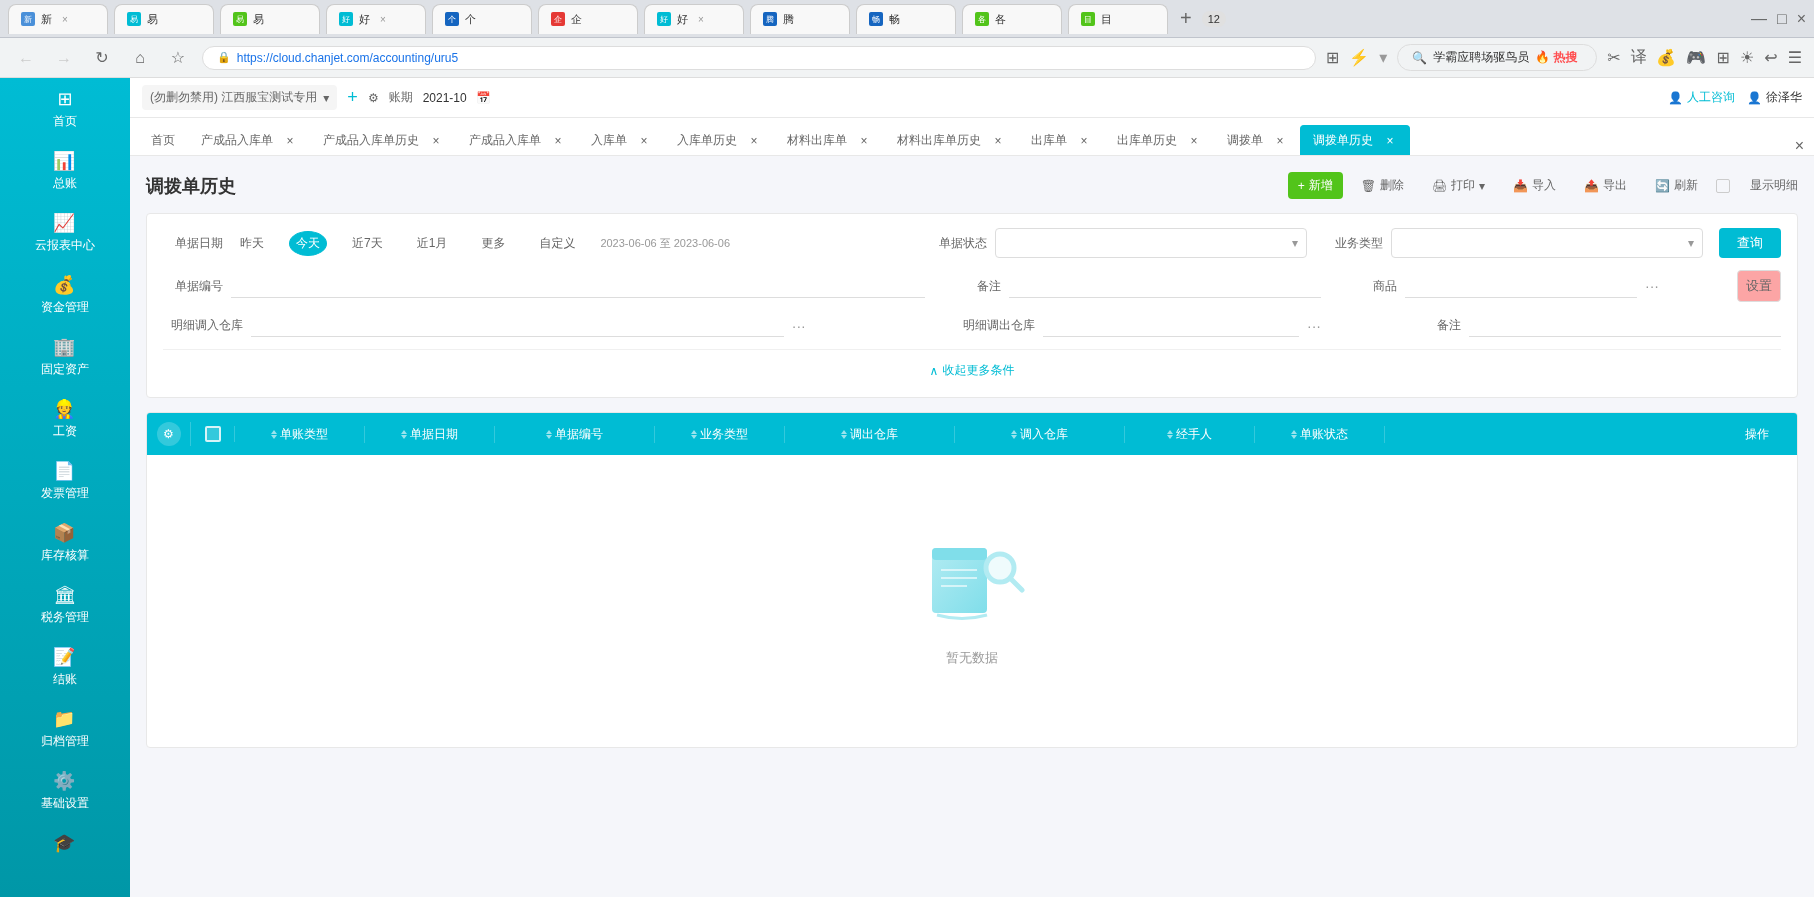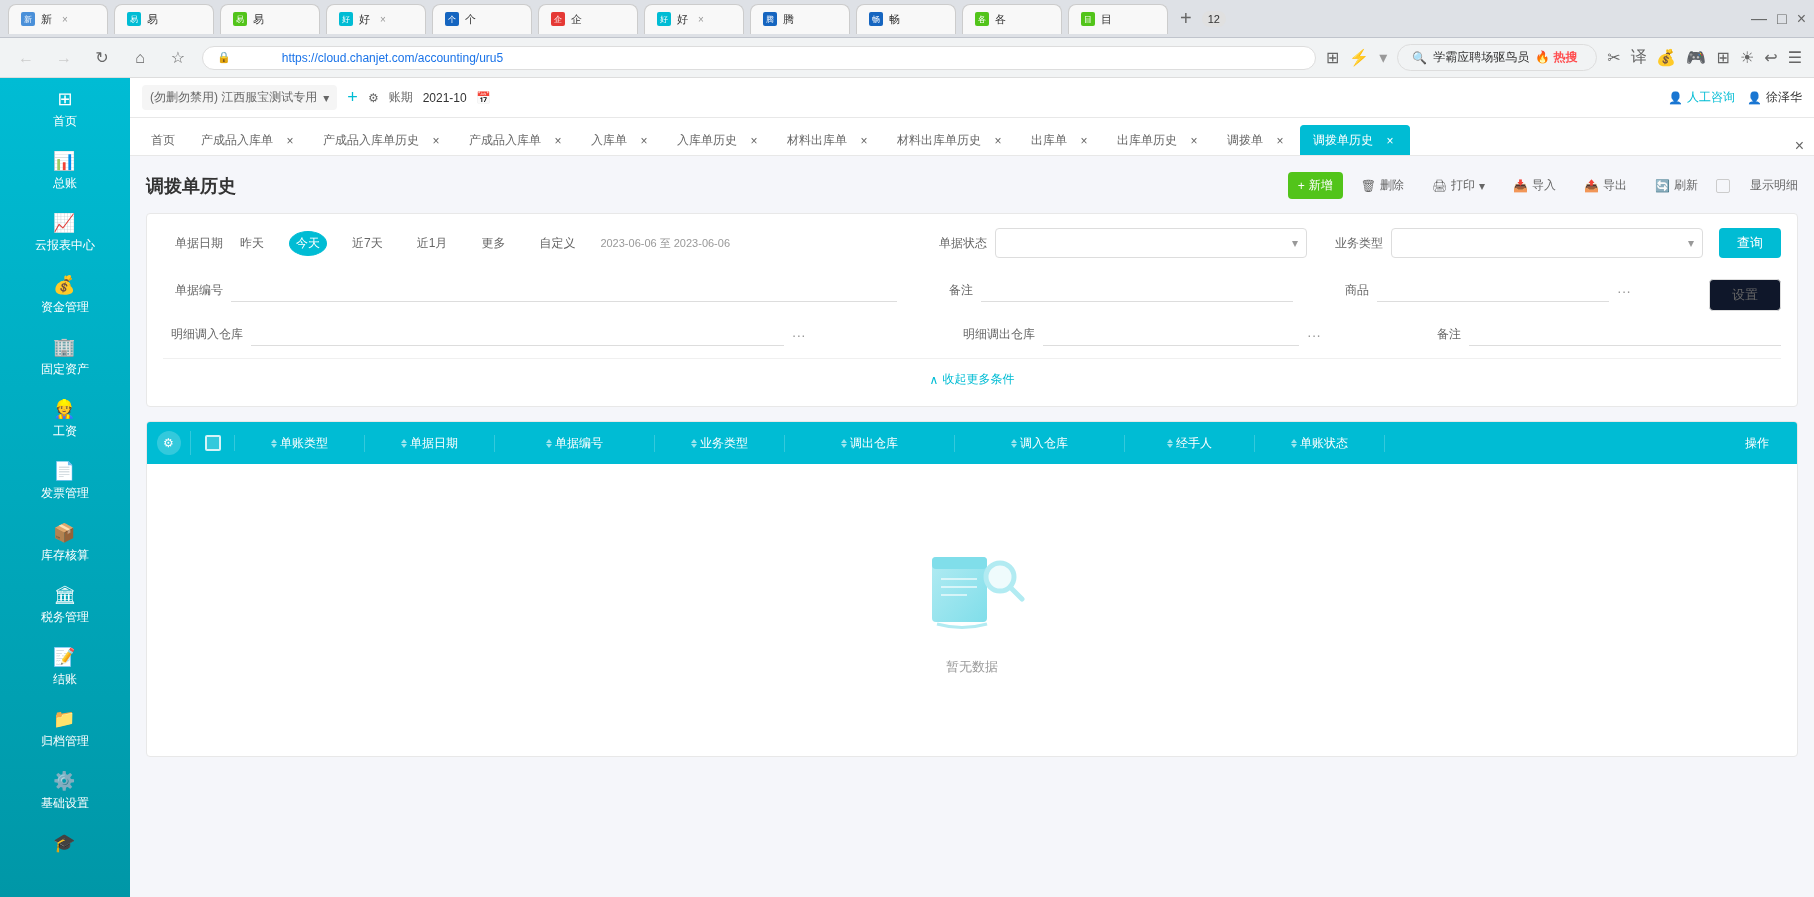--- a/index.html
+++ b/index.html
@@ -9,21 +9,21 @@
     .browser-chrome { background: #dee1e6; height: 38px; display: flex; align-items: center; padding: 0 8px; gap: 6px; border-bottom: 1px solid #c0c4cc; }
     .browser-tab { background: #f8f8f8; border-radius: 8px 8px 0 0; padding: 4px 12px; font-size: 11px; display: flex; align-items: center; gap: 6px; height: 30px; min-width: 100px; max-width: 160px; border: 1px solid #ccc; border-bottom: none; }
     .browser-tab-close { color: #999; cursor: pointer; font-size: 10px; margin-left: 4px; }
     .tab-favicon { width: 14px; height: 14px; border-radius: 2px; background: #4a90d9; display: inline-flex; align-items: center; justify-content: center; color: white; font-size: 8px; flex-shrink: 0; }
 
     .browser-nav { background: #f1f3f4; height: 40px; display: flex; align-items: center; padding: 0 12px; gap: 10px; border-bottom: 1px solid #ddd; }
     .nav-btn { background: none; border: none; cursor: pointer; color: #666; font-size: 16px; padding: 4px; border-radius: 50%; width: 28px; height: 28px; display: flex; align-items: center; justify-content: center; }
     .nav-btn.disabled { color: #ccc; cursor: default; }
     .address-bar { flex: 1; background: #fff; border: 1px solid #ddd; border-radius: 20px; padding: 4px 14px; font-size: 12px; color: #1a73e8; display: flex; align-items: center; gap: 6px; }
     .address-bar-lock { color: #1a73e8; font-size: 11px; }
-    .address-highlight { color: #1a73e8; margin-left: 45px; }
+    .address-highlight { color: #1a73e8; }
     .search-bar { background: #f1f3f4; border: 1px solid #ddd; border-radius: 20px; padding: 4px 14px; font-size: 12px; display: flex; align-items: center; gap: 6px; min-width: 200px; }
     .hot-tag { color: #ff4d4f; font-weight: bold; }
 
     
     .app-container { display: flex; height: calc(897px - 78px); }
 
     
     .sidebar { width: 130px; background: linear-gradient(180deg, #00bcd4 0%, #0097a7 100%); display: flex; flex-direction: column; align-items: center; padding-top: 0; flex-shrink: 0; }
     .sidebar-logo { width: 100%; background: #00acc1; padding: 10px 8px; display: flex; flex-direction: column; align-items: center; justify-content: center; height: 60px; }
     .sidebar-logo-text { color: white; font-size: 13px; font-weight: bold; text-align: center; line-height: 1.4; }
@@ -402,21 +402,21 @@
           <div class="filter-item" style="flex:1;max-width:380px;">
             <span class="filter-label">备注</span>
             <input class="filter-input" type="text" style="">
           </div>
           <div class="filter-item" style="flex:1;max-width:380px;">
             <span class="filter-label">商品</span>
             <input class="filter-input" type="text" style="flex: 0.8 1 0%;">
             <span class="filter-dots">···</span>
           </div>
 
-          <button style="background:#0f172a;color:#666;border:1px solid #ddd;border-radius:4px;padding:6px 22px;cursor:pointer;font-size:13px;margin-left:4px;margin-top:9px;">设置</button>
+          <button style="background:#fca5a5;color:#666;border:1px solid #ddd;border-radius:4px;padding:6px 8px;cursor:pointer;font-size:13px;margin-left:4px;">设置</button>
         </div>
 
         <div class="filter-row">
           <div class="filter-item">
             <span class="filter-label filter-label-wide">明细调入仓库</span>
             <input class="filter-input" type="text" style="flex: 0.8 1 0%;">
             <span class="filter-dots">···</span>
           </div>
           <div class="filter-item" style="flex:1;max-width:430px;">
             <span class="filter-label filter-label-wide">明细调出仓库</span>

